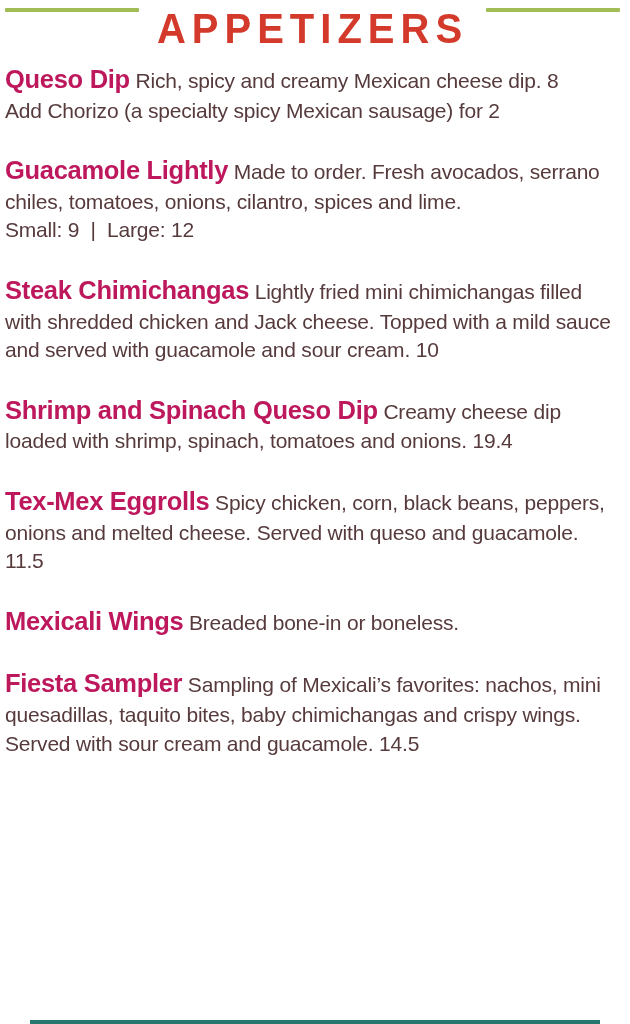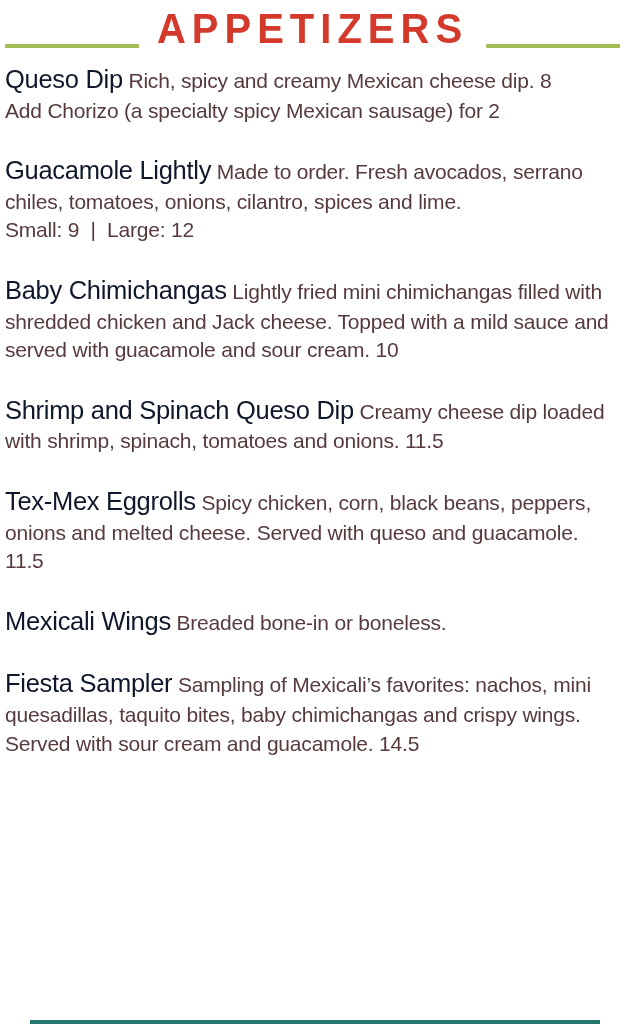--- a/index.html
+++ b/index.html
@@ -14,21 +14,21 @@
     overflow: hidden;
     font-family: "Liberation Sans", "DejaVu Sans", sans-serif;
     color: #563a3c;
   }
   .menu {
     padding: 6px 10px 0 5px;
   }
   
   .section-header {
     display: flex;
-    align-items: flex-end;
+    align-items: flex-start;
     margin: 2px 0 14px 0;
   }
   .rule {
     flex: 1;
     height: 4px;
     background: #a2bd55;
     border-radius: 1px;
   }
   .rule.left  { margin-right: 18px; }
   .rule.right { margin-left: 18px; }
@@ -46,22 +46,22 @@
     margin-bottom: 28px;
   }
   .item p {
     margin: 0;
     font-size: 21px;
     line-height: 1.36;
     letter-spacing: -0.2px;
   }
   .item .name {
     font-size: 25.5px;
-    font-weight: 400;
-    color: #0f172a;
+    font-weight: 700;
+    color: #be185d;
     letter-spacing: -0.3px;
   }
   .item .note {
   }
   
   .bottom-divider {
     position: absolute;
     left: 30px;
     right: 30px;
     bottom: 0;
@@ -86,29 +86,29 @@
     <p class="note">Add Chorizo (a specialty spicy Mexican sausage) for 2</p>
   </div>
 
   <div class="item">
     <p><span class="name">Guacamole Lightly</span>
       <span>Made to order. Fresh avocados, serrano chiles, tomatoes, onions, cilantro, spices and lime.</span></p>
     <p>Small: 9 &nbsp;|&nbsp; Large: 12</p>
   </div>
 
   <div class="item">
-    <p><span class="name">Baby Chimichangas</span>
+    <p><span class="name">Steak Chimichangas</span>
       <span>Lightly fried mini chimichangas filled with shredded chicken and Jack cheese. Topped with a mild sauce and served with guacamole and sour cream. 10</span></p>
   </div>
 
 
 
   <div class="item">
     <p><span class="name">Shrimp and Spinach Queso Dip</span>
-      <span>Creamy cheese dip loaded with shrimp, spinach, tomatoes and onions. 11.5</span></p>
+      <span>Creamy cheese dip loaded with shrimp, spinach, tomatoes and onions. 19.4</span></p>
   </div>
 
   <div class="item">
     <p><span class="name">Tex-Mex Eggrolls</span>
       <span>Spicy chicken, corn, black beans, peppers, onions and melted cheese. Served with queso and guacamole. 11.5</span></p>
   </div>
 
   <div class="item">
     <p><span class="name">Mexicali Wings</span>
       <span>Breaded bone-in or boneless.</span></p>

